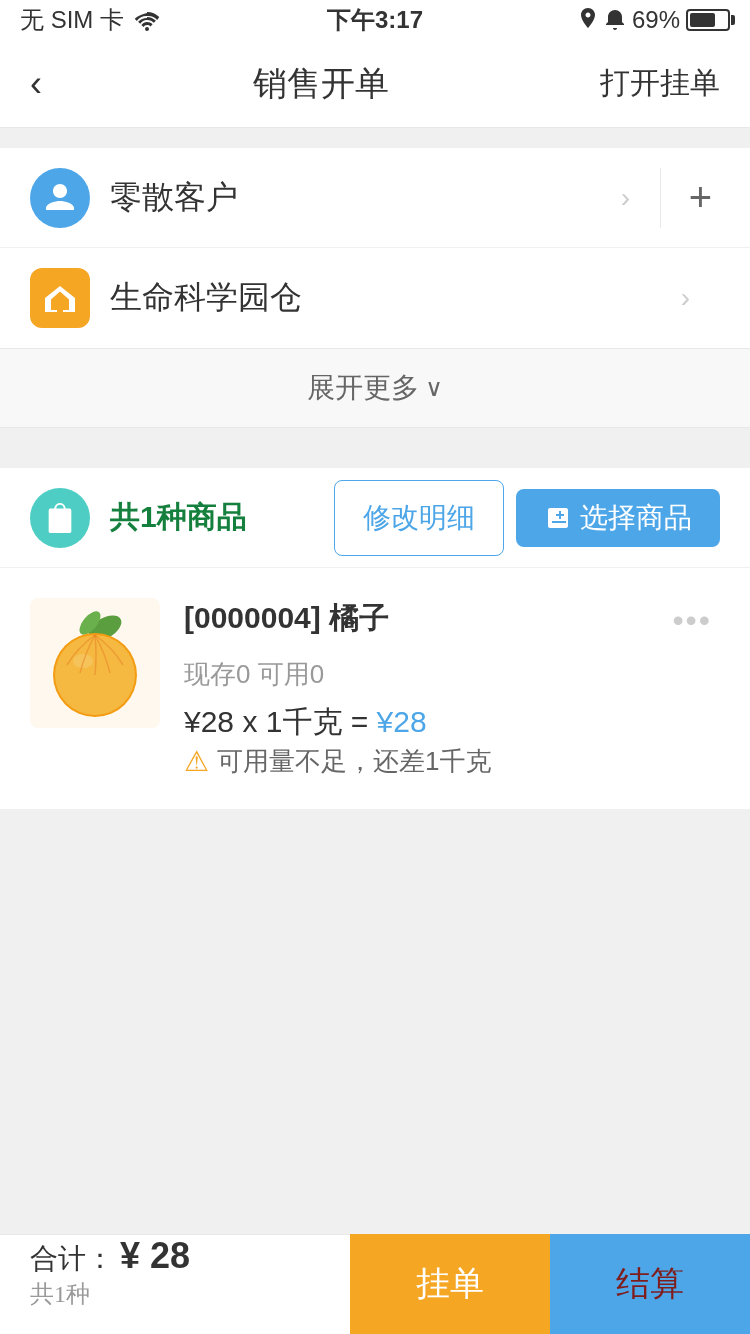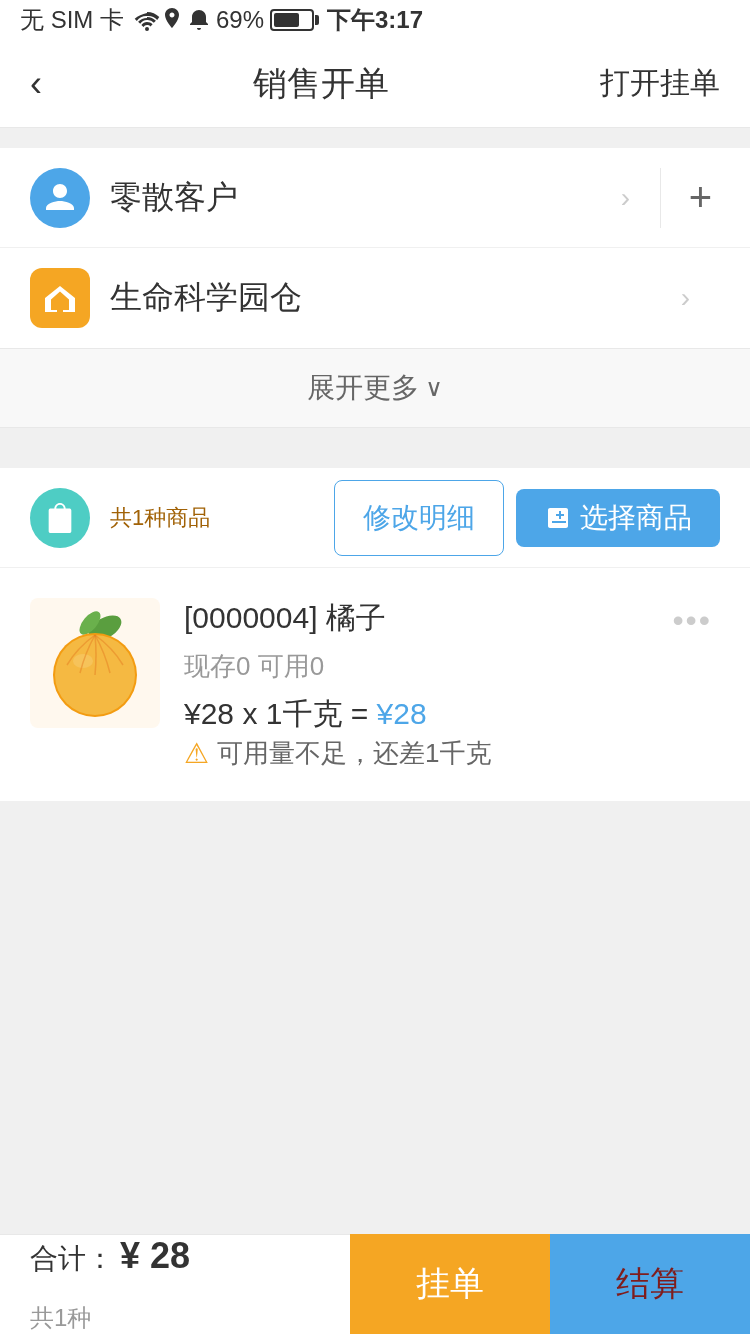--- a/index.html
+++ b/index.html
@@ -13,20 +13,21 @@
       color: #333;
     }
 
     
     .status-bar {
       width: 750px;
       height: 40px;
       background: #fff;
       display: flex;
       align-items: center;
+      justify-content: space-between;
       padding: 0 20px;
       font-size: 24px;
       color: #333;
     }
     .status-left {
       display: flex;
       align-items: center;
       gap: 8px;
     }
     .status-center {
@@ -223,22 +224,23 @@
       margin-right: 20px;
       flex-shrink: 0;
     }
     .product-count-icon svg {
       width: 34px;
       height: 34px;
       fill: white;
     }
     .product-count-text {
       flex: 1;
-      font-size: 22px;
-      color: #a16207;
+      font-size: 30px;
+      color: #15803d;
+      font-weight: bold;
     }
     .btn-modify {
       border: 1px solid #4da6e8;
       border-radius: 8px;
       padding: 18px 28px;
       font-size: 28px;
       color: #4da6e8;
       background: #fff;
       cursor: pointer;
       margin-right: 12px;
@@ -276,22 +278,22 @@
       align-items: center;
       justify-content: center;
     }
     
     .product-info {
       flex: 1;
     }
     .product-name {
       font-size: 30px;
       color: #333;
-      font-weight: 400;
-      margin-bottom: 10px;
+      font-weight: 700;
+      margin-bottom: 18px;
     }
     .product-stock {
       font-size: 26px;
       color: #999;
       margin-bottom: 10px;
     }
     .product-price {
       font-size: 30px;
       color: #333;
       margin-bottom: 1px;
@@ -332,42 +334,43 @@
       width: 750px;
       height: 100px;
       display: flex;
       align-items: stretch;
     }
     .footer-total {
       flex: 1;
       background: #fff;
       display: flex;
       flex-direction: column;
-      justify-content: space-between;
+      justify-content: flex-start;
       padding: 0 30px;
       border-top: 1px solid #e8e8e8;
     }
     .footer-total-row {
       display: flex;
       align-items: baseline;
       gap: 6px;
     }
     .total-label {
       font-size: 28px;
       color: #333;
     }
     .total-amount {
       font-size: 36px;
       font-weight: 600;
       color: #333;
     }
     .total-sub {
       font-size: 24px;
       color: #999;
-      margin-top: 6px;
+      margin-top: 0;
+      font-family: Liberation Serif, serif;
     }
     .footer-hang {
       width: 200px;
       background: #f5a623;
       display: flex;
       align-items: center;
       justify-content: center;
       font-size: 34px;
       color: #fff;
       cursor: pointer;

